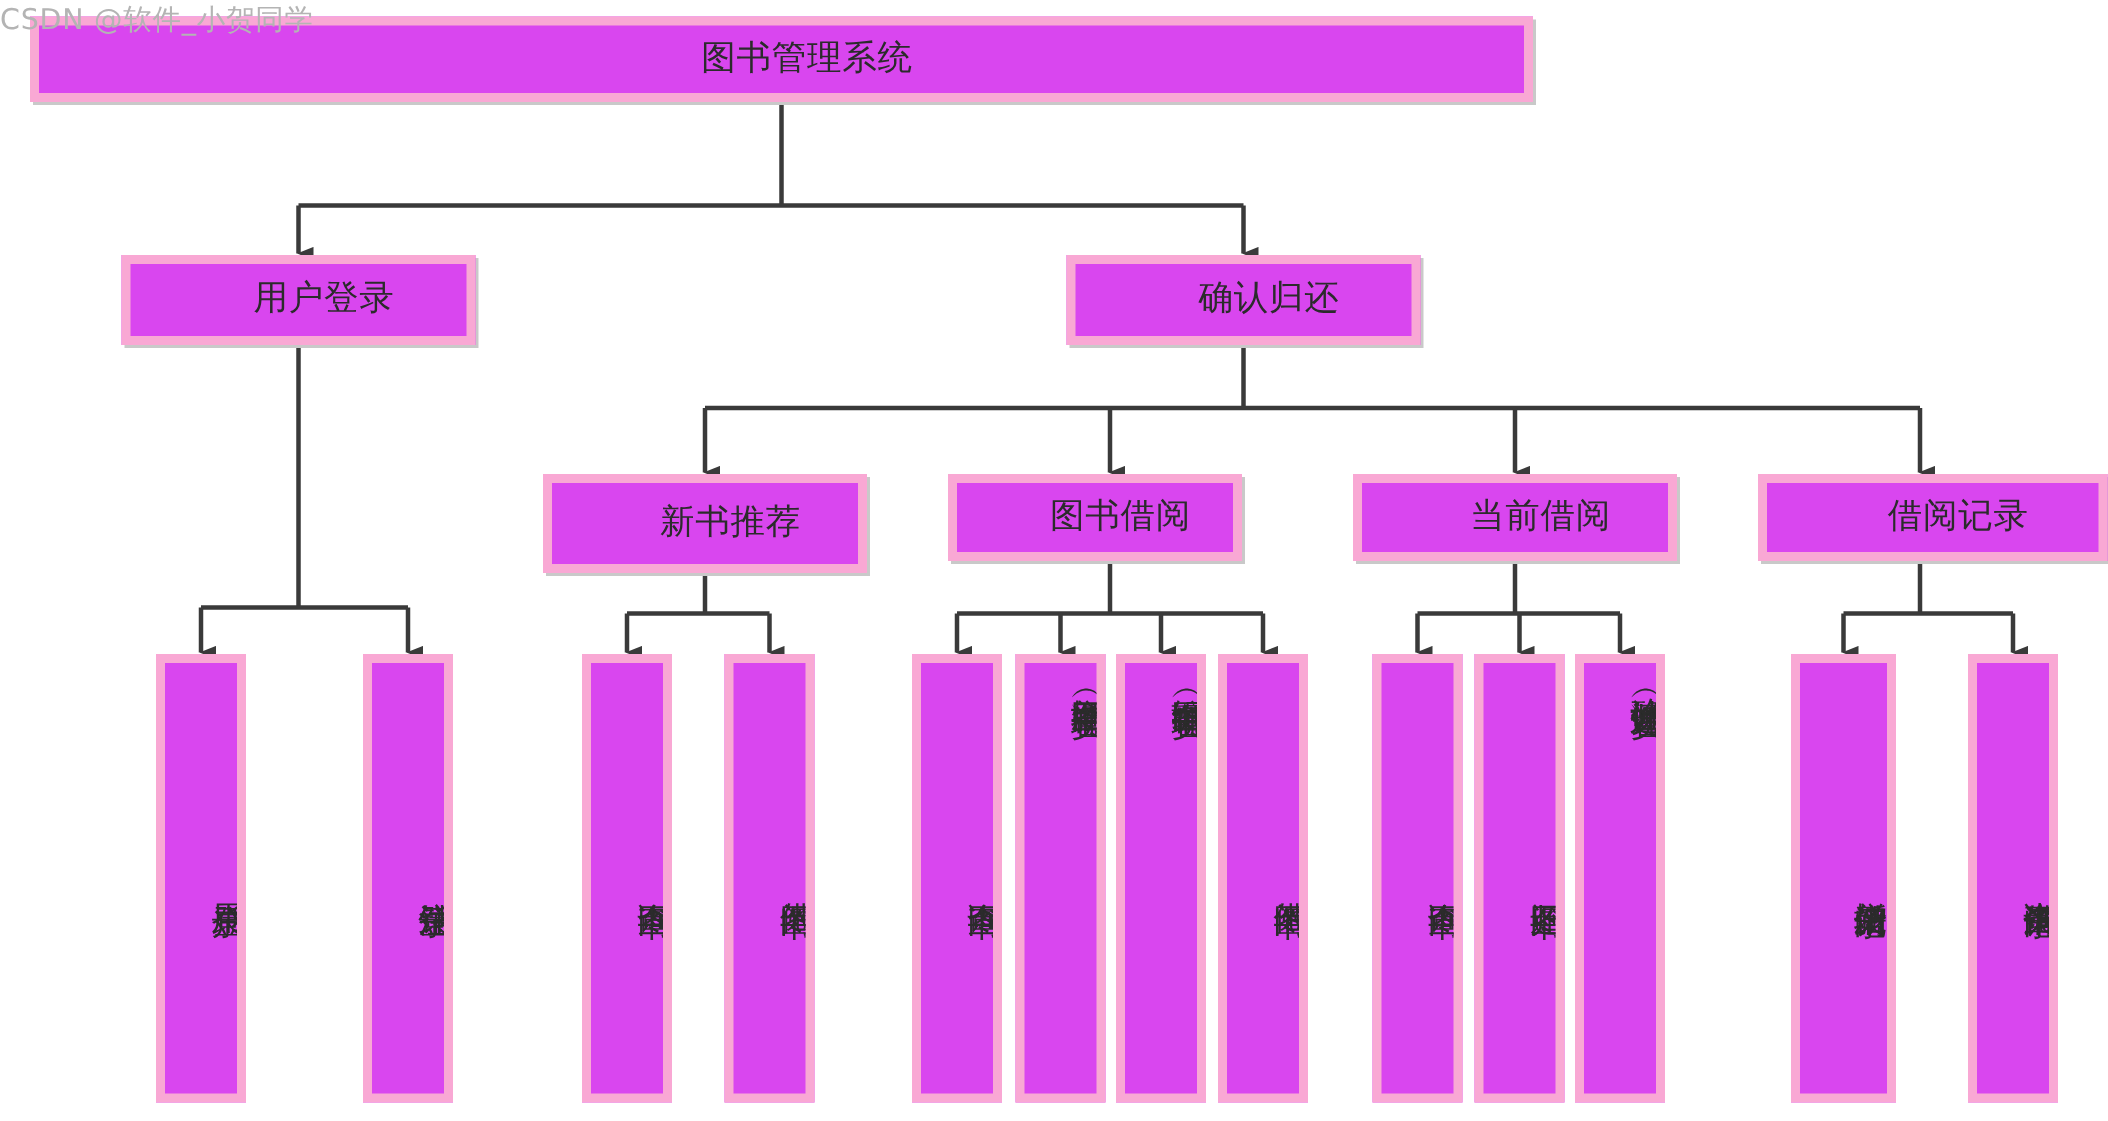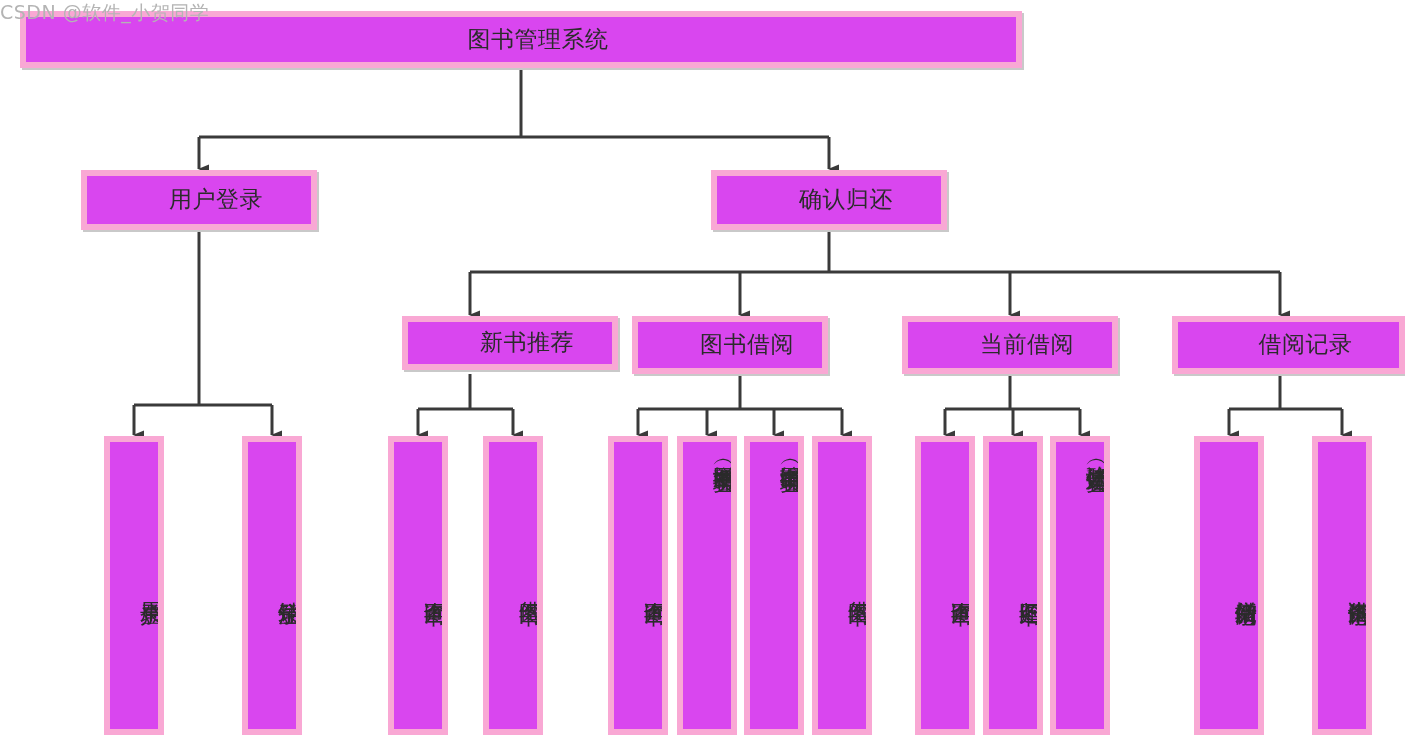--- a/index.html
+++ b/index.html
@@ -125,21 +125,21 @@
   <div id="node-layer">
       <div class="node-box shadowed" style="left: 20px; top: 11px; width: 1002px; height: 57px;">
         <span class="node-label">图书管理系统</span>
       </div>
       <div class="node-box shadowed" style="left: 81px; top: 170px; width: 236px; height: 60px;">
         <span class="node-label">用户登录</span>
       </div>
       <div class="node-box shadowed" style="left: 711px; top: 170px; width: 236px; height: 60px;">
         <span class="node-label">确认归还</span>
       </div>
-      <div class="node-box shadowed" style="left: 362px; top: 316px; width: 216px; height: 54px; margin-left: 40px;">
+      <div class="node-box shadowed" style="left: 362px; top: 316px; width: 216px; height: 66px;">
         <span class="node-label">新书推荐</span>
       </div>
       <div class="node-box shadowed" style="left: 632px; top: 316px; width: 196px; height: 58px;">
         <span class="node-label">图书借阅</span>
       </div>
       <div class="node-box shadowed" style="left: 902px; top: 316px; width: 216px; height: 58px;">
         <span class="node-label">当前借阅</span>
       </div>
       <div class="node-box shadowed" style="left: 1172px; top: 316px; width: 233px; height: 58px;">
         <span class="node-label">借阅记录</span>

